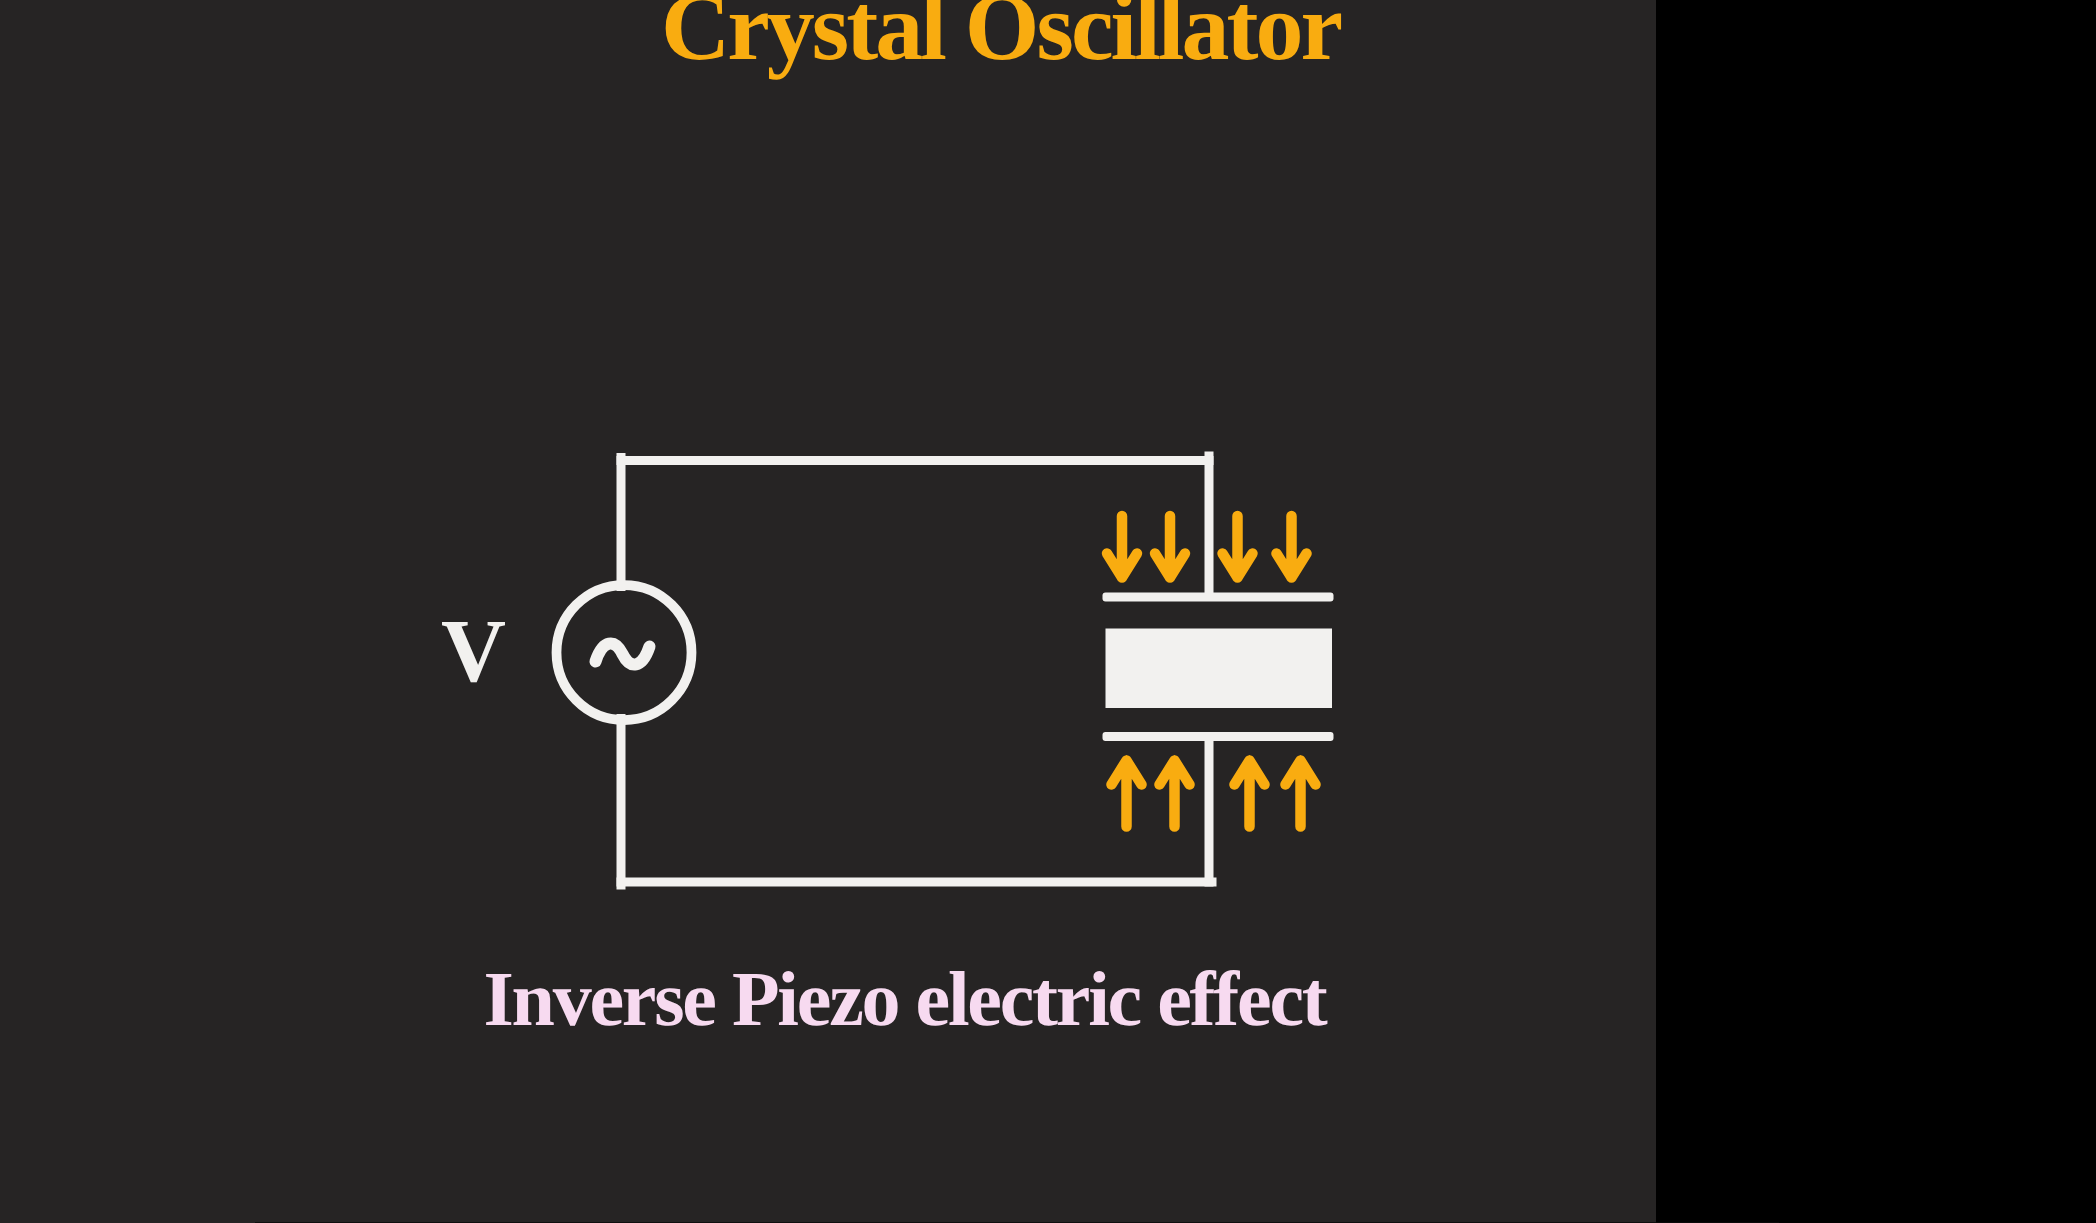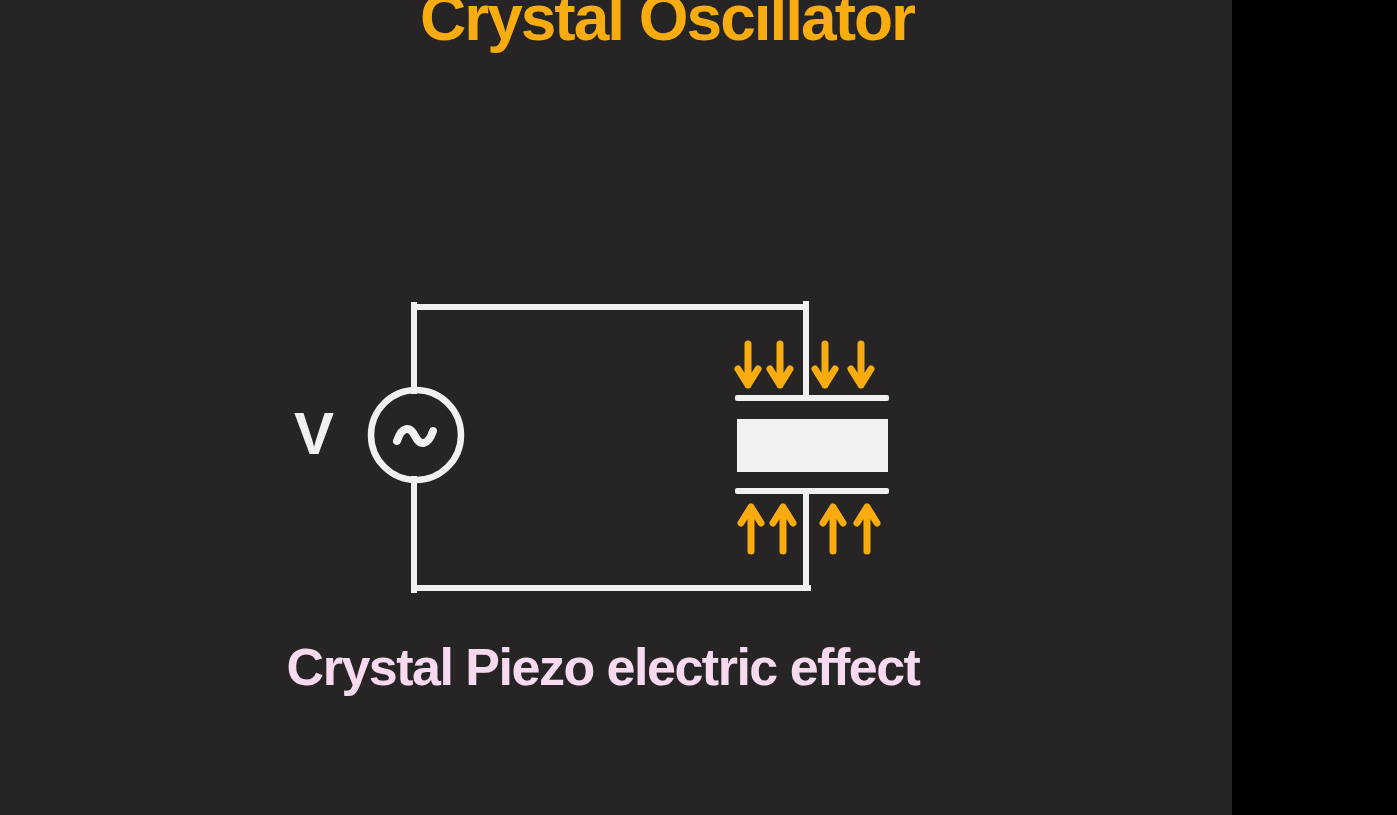--- a/index.html
+++ b/index.html
@@ -4,24 +4,24 @@
 <style>
   :root{
     --bg:#262424;
     --amber:#F9AC10;
     --pink:#F7DAF0;
     --white:#F2F1EF;
   }
   html,body{margin:0;padding:0;background:#000;}
   .slide{
     position:relative;
-    width:1232px;height:815px;
+    width:1104px;height:815px;
     background:var(--bg);
     overflow:hidden;
-    font-family:Liberation Sans, sans-serif;
+    font-family:Liberation Serif, serif;
   }
   .title{
     position:absolute;
     left:667px;top:-14px;
     transform:translateX(-50%);
     margin:0;
     font-size:64px;
     font-weight:bold;
     letter-spacing:-2px;
     line-height:1;
@@ -93,15 +93,15 @@
         <path class="arrow" d="M 861 344 L 861 385 M 851 369 L 861 385 L 871 369"></path>
       </g>
     <g id="bottom-arrows">
         <path class="arrow" d="M 751 551 L 751 507 M 741 523 L 751 507 L 761 523"></path>
         <path class="arrow" d="M 783 551 L 783 507 M 773 523 L 783 507 L 793 523"></path>
         <path class="arrow" d="M 833 551 L 833 507 M 823 523 L 833 507 L 843 523"></path>
         <path class="arrow" d="M 867 551 L 867 507 M 857 523 L 867 507 L 877 523"></path>
       </g>
   </svg>
 
-  <div class="caption">Crystal Piezo electric effect</div>
+  <div class="caption">Inverse Piezo electric effect</div>
 
 </div>
 
 </body></html>

